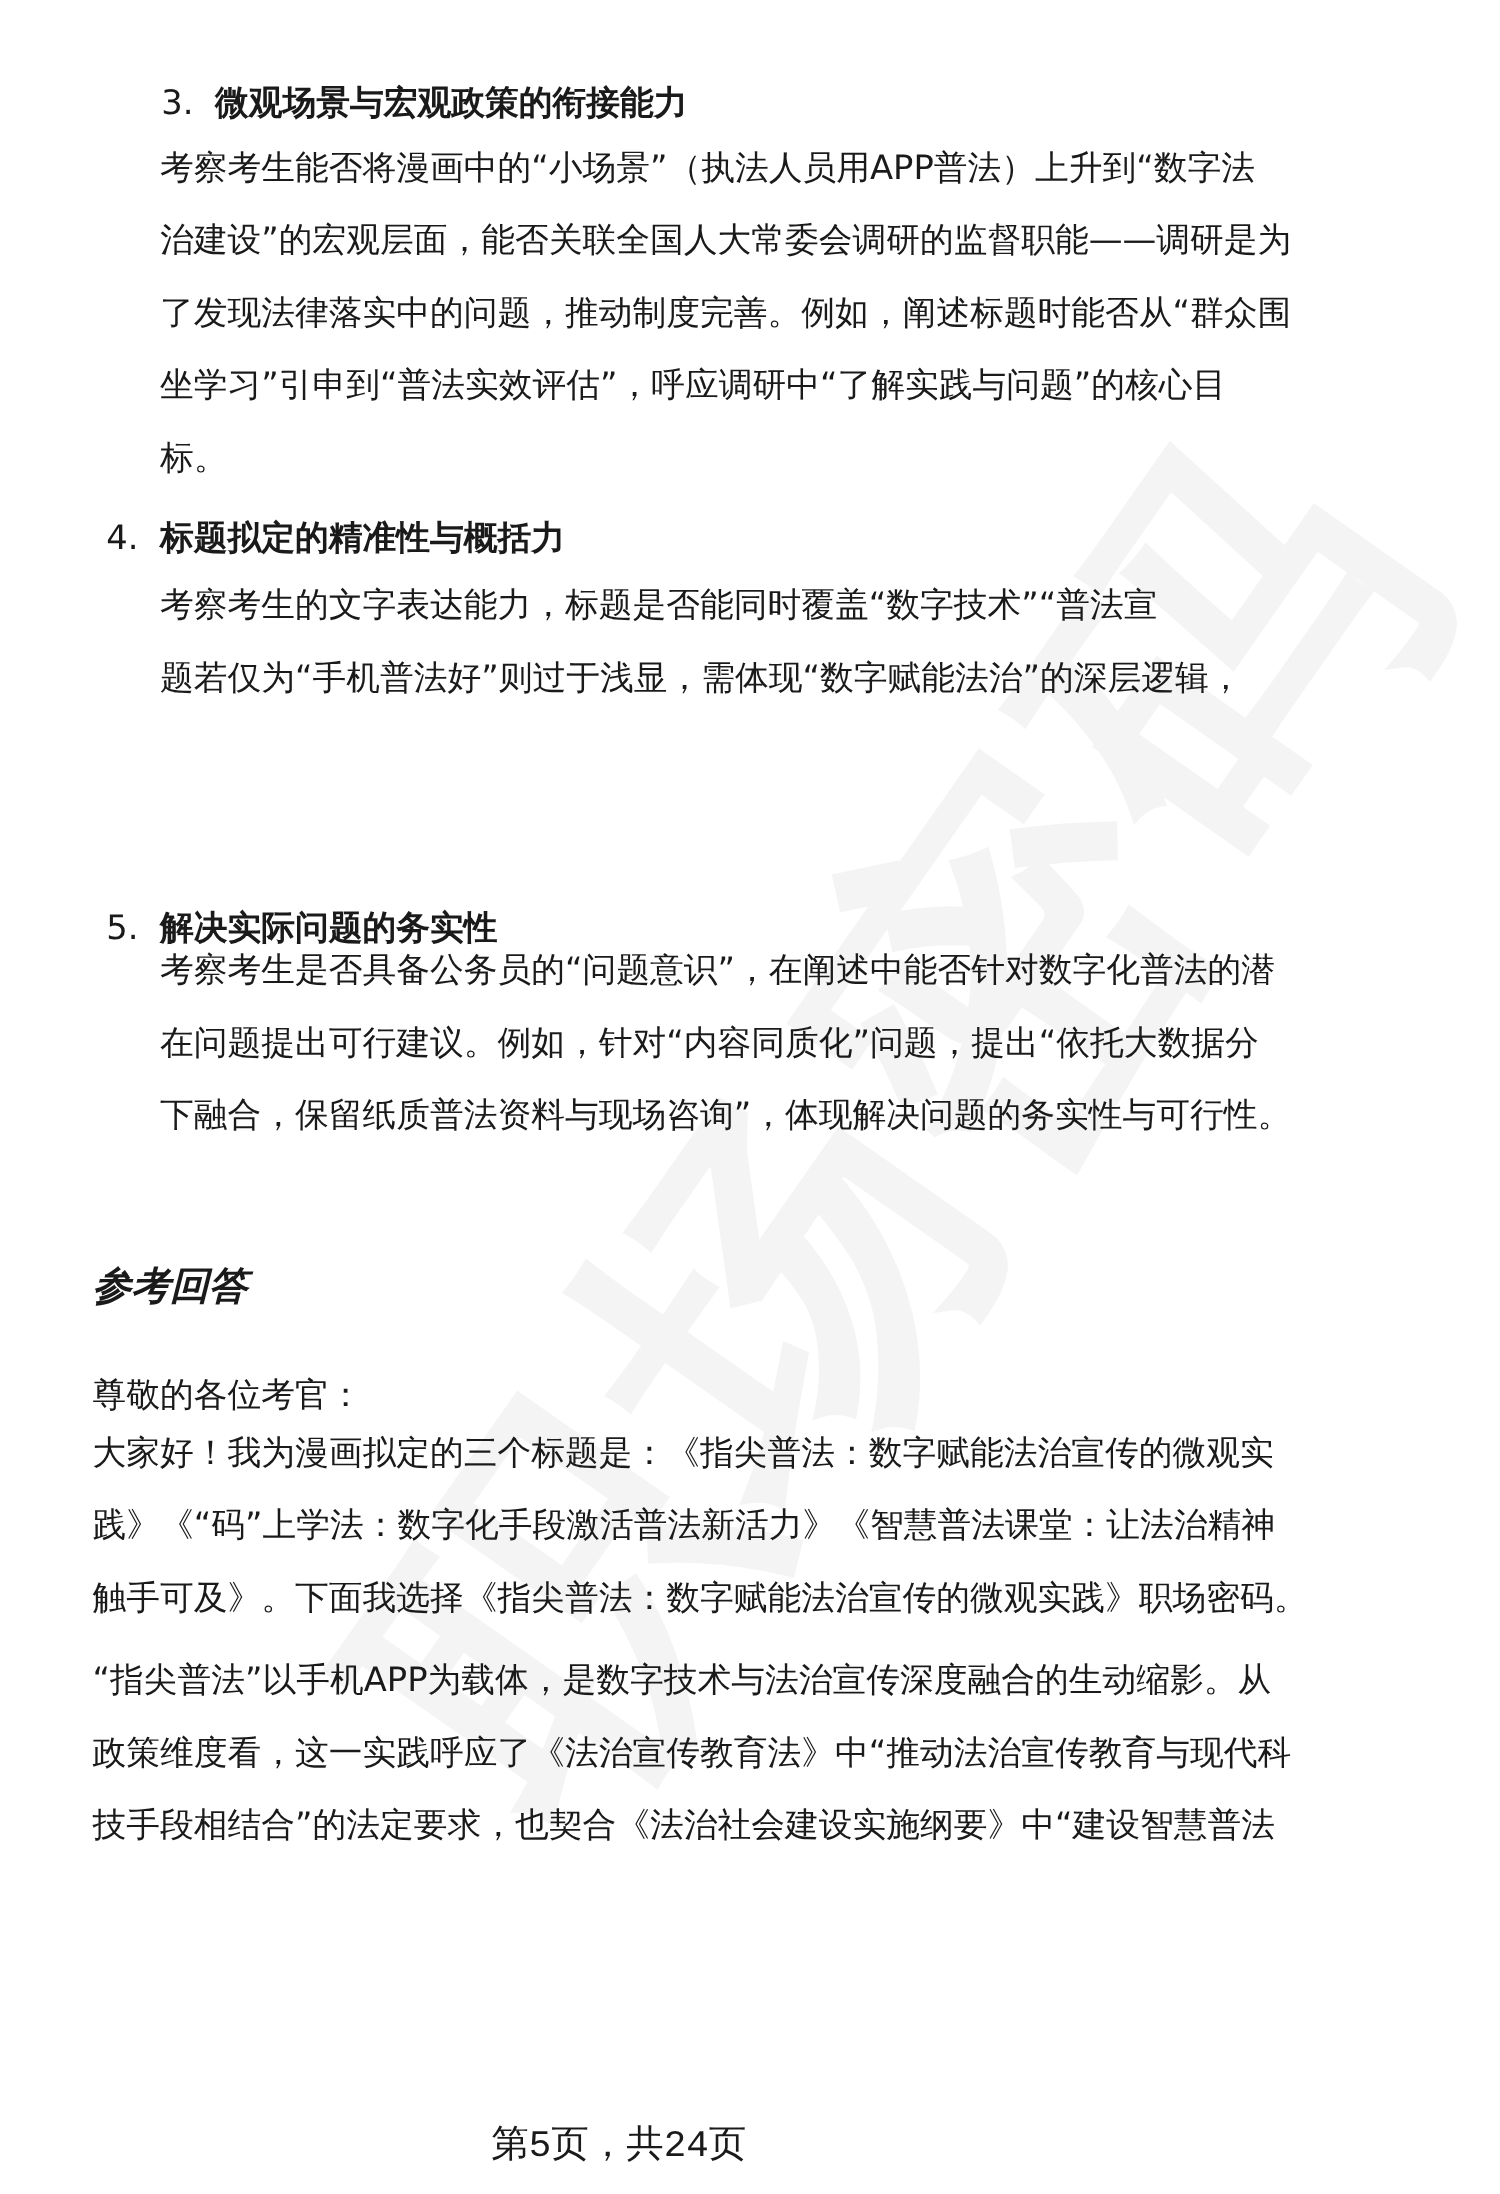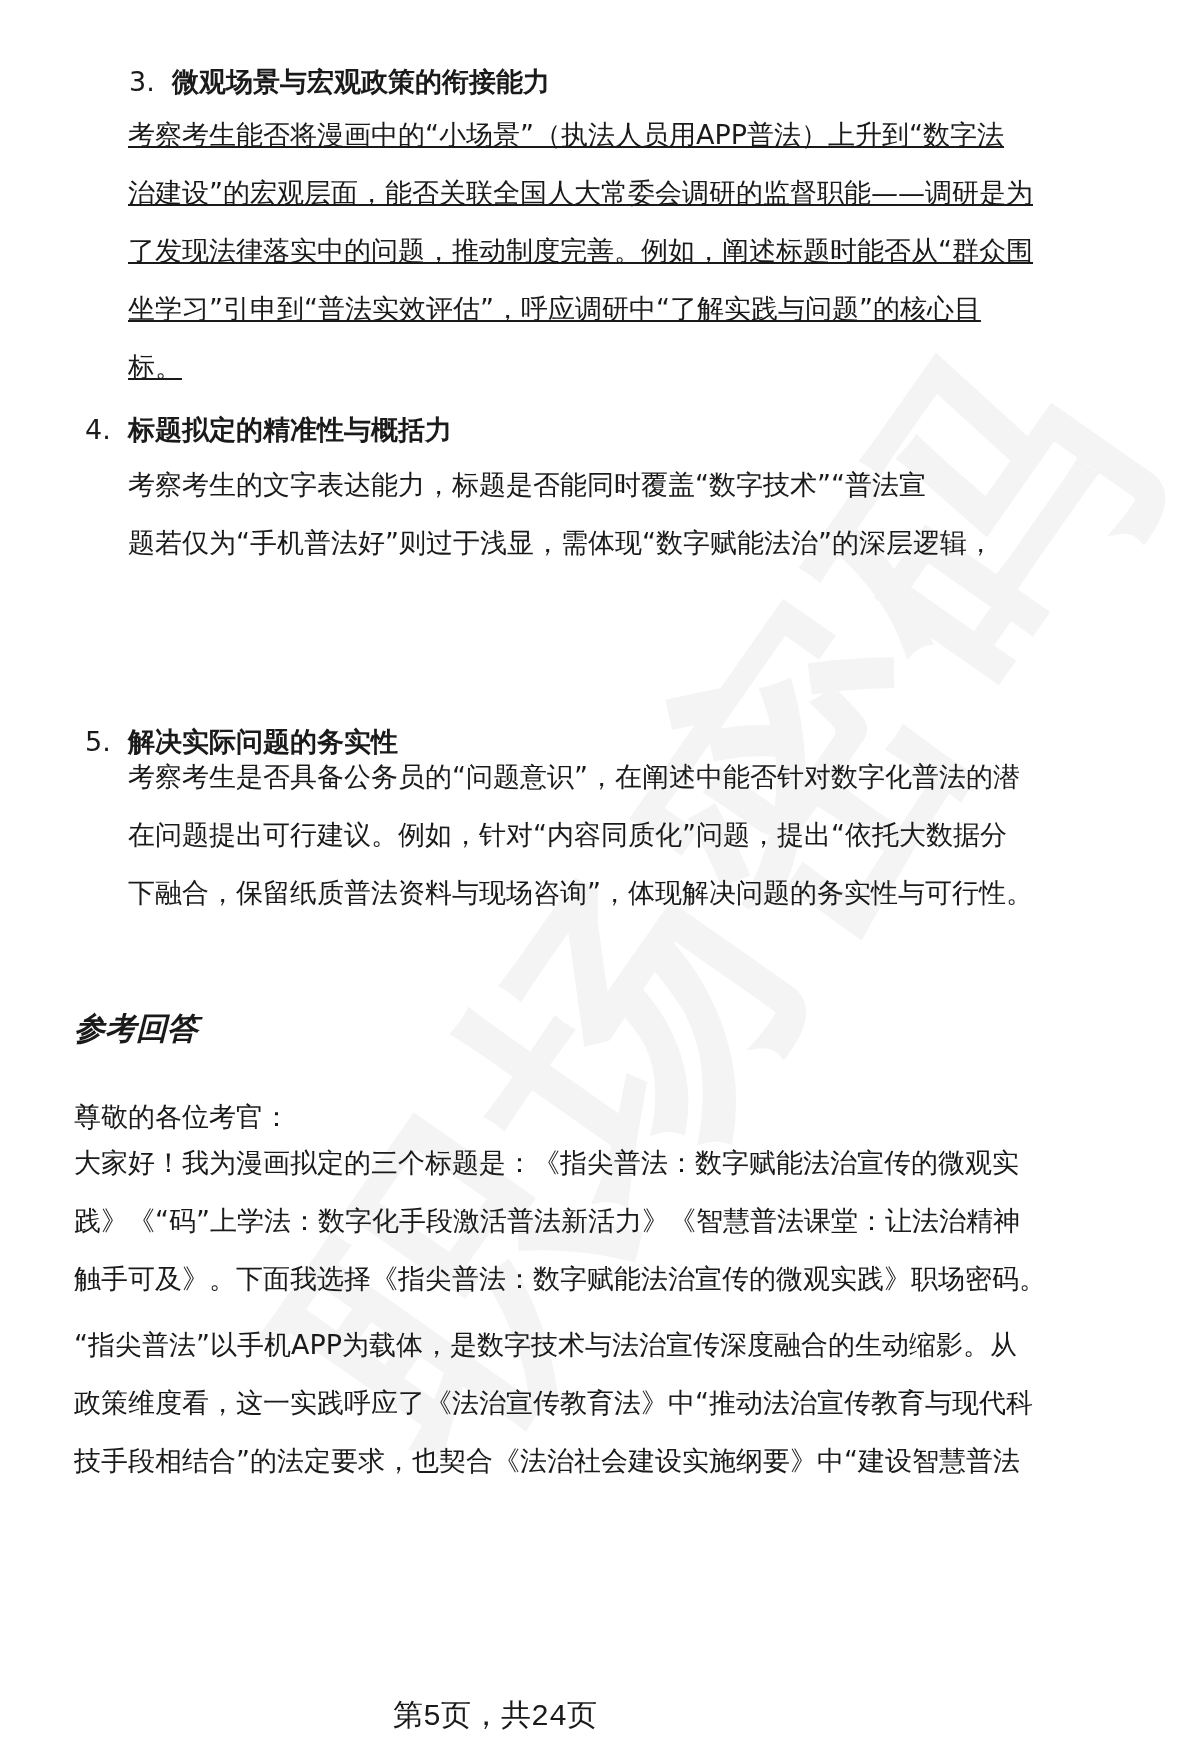--- a/index.html
+++ b/index.html
@@ -18,21 +18,21 @@
     .line { display: block; white-space: nowrap; }
   </style>
 </head>
 <body>
 
 <div class="watermark">职场密码</div>
 
 <div class="item-head" style="top:64px;margin-left:44px;">
   <span class="num">3.</span><span>微观场景与宏观政策的衔接能力</span>
 </div>
-<div class="para indented" style="top:106px;text-decoration:underline;">
+<div class="para indented" style="top:106px;">
   <span class="line">考察考生能否将漫画中的“小场景”（执法人员用APP普法）上升到“数字法</span>
   <span class="line">治建设”的宏观层面，能否关联全国人大常委会调研的监督职能——调研是为</span>
   <span class="line">了发现法律落实中的问题，推动制度完善。例如，阐述标题时能否从“群众围</span>
   <span class="line">坐学习”引申到“普法实效评估”，呼应调研中“了解实践与问题”的核心目</span>
   <span class="line">标。</span>
 </div>
 
 <div class="item-head" style="top:412px;">
   <span class="num">4.</span><span>标题拟定的精准性与概括力</span>
 </div>

